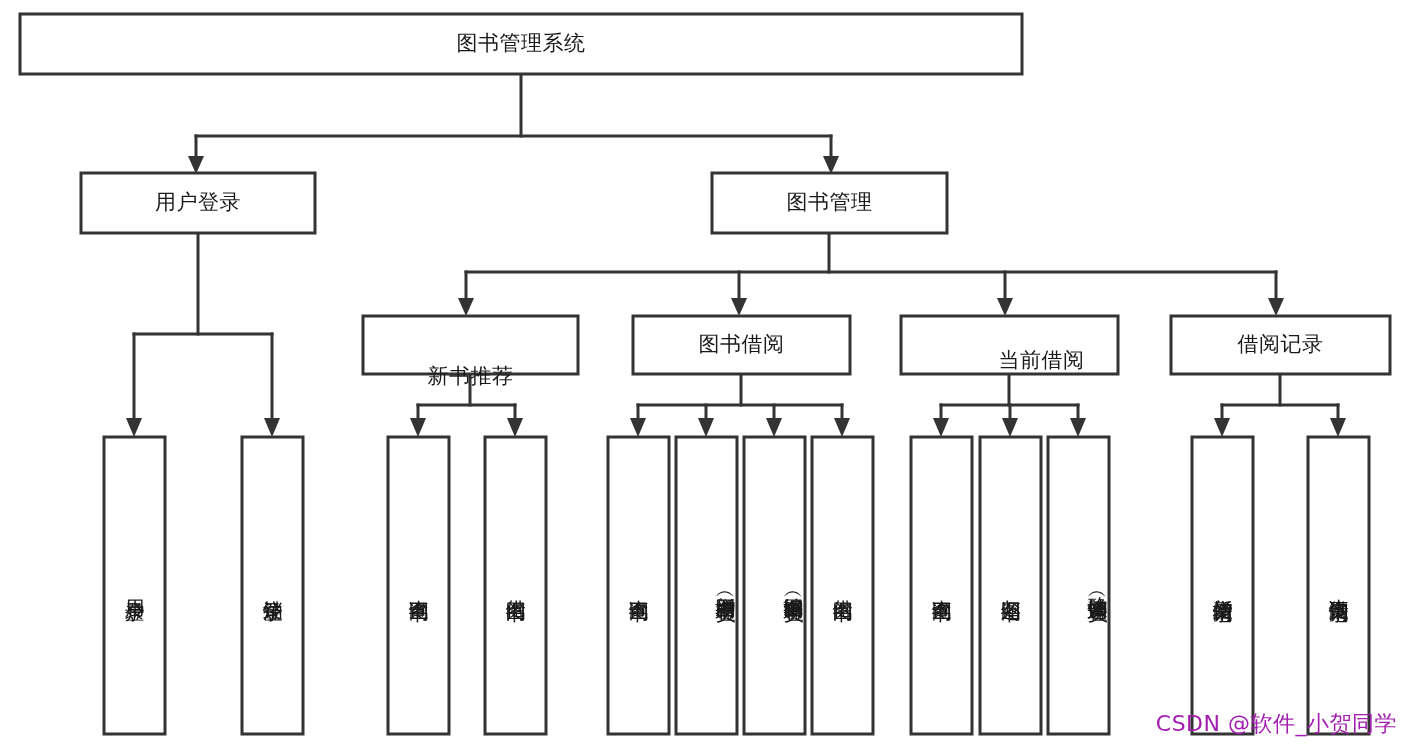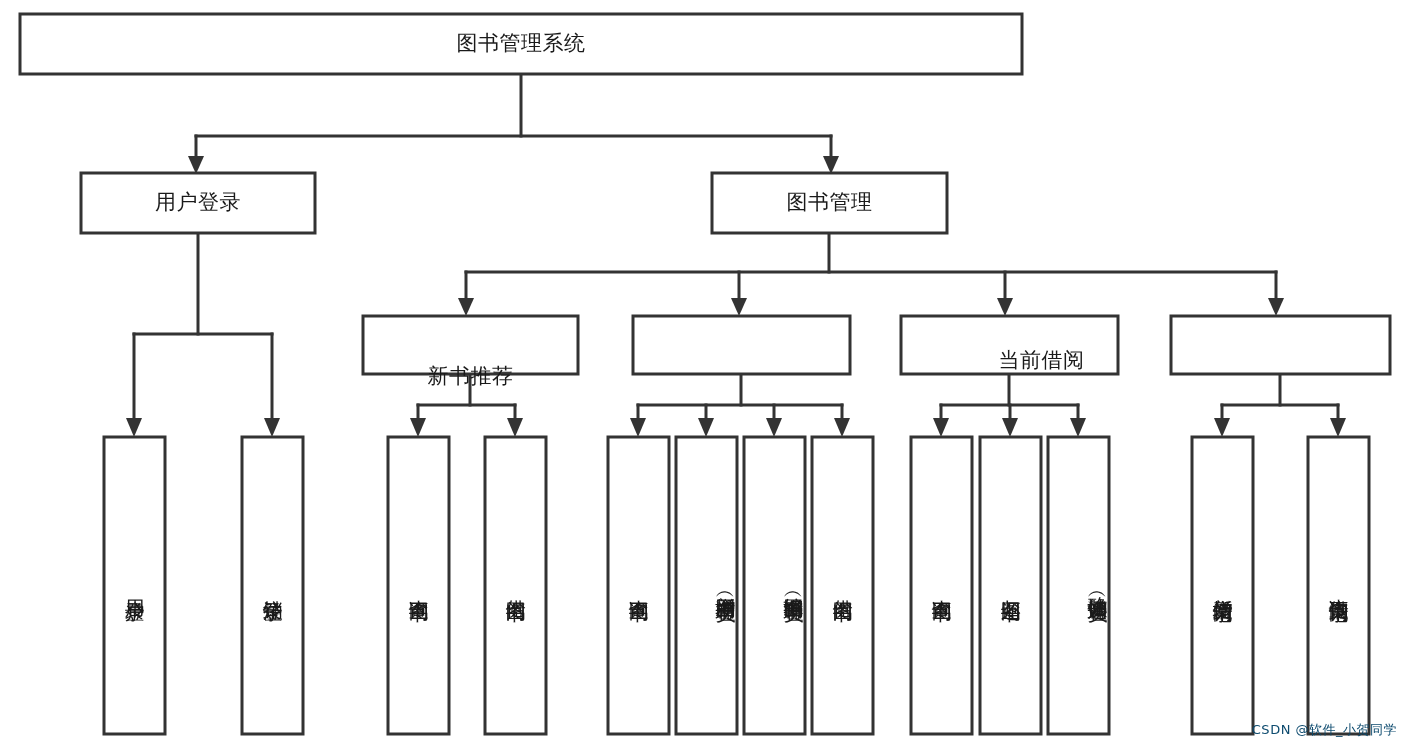--- a/index.html
+++ b/index.html
@@ -66,22 +66,22 @@
     letter-spacing: 1px;
     writing-mode: vertical-rl;
     text-orientation: upright;
     pointer-events: none;
     overflow: hidden;
   }
   .watermark {
     position: absolute;
     right: 8px;
     bottom: 8px;
-    color: #0c4a6e;
-    font-size: 13px;
+    color: #a21caf;
+    font-size: 22px;
     letter-spacing: 0.5px;
     white-space: nowrap;
     z-index: 5;
     margin-left: 20px;
   }
 </style>
 </head>
 <body>
 
 <div id="diagram-root">
@@ -180,21 +180,23 @@
       <rect class="node-box" x="1308" y="437" width="61" height="297"></rect>
     </g>
   </svg>
 
   <div class="node-label-h" style="left:20px; top:14px; width:1002px; height:60px;">图书管理系统</div>
 
   <div class="node-label-h" style="left:81px; top:173px; width:234px; height:60px;">用户登录</div>
   <div class="node-label-h" style="left:712px; top:173px; width:235px; height:60px;border-radius:11px;">图书管理</div>
 
   <div class="node-label-h" style="left:363px; top:316px; width:215px; height:58px;margin-top:32px;">新书推荐</div>
+  <div class="node-label-h" style="left:633px; top:316px; width:217px; height:58px;">图书借阅</div>
   <div class="node-label-h" style="left:901px; top:332px; width:217px; height:58px;margin-left:32px;">当前借阅</div>
+  <div class="node-label-h" style="left:1171px; top:316px; width:219px; height:58px;">借阅记录</div>
 
   <div class="node-label-v" style="left:104px; top:437px; width:61px; height:297px;">用户登录</div>
   <div class="node-label-v" style="left:242px; top:437px; width:61px; height:297px;">注销登录</div>
 
   <div class="node-label-v" style="left:388px; top:437px; width:61px; height:297px;">查询图书</div>
   <div class="node-label-v" style="left:485px; top:437px; width:61px; height:297px;">借阅图书</div>
 
   <div class="node-label-v" style="left:608px; top:437px; width:61px; height:297px;">查询图书</div>
   <div class="node-label-v" style="left:676px; top:437px; width:61px; height:297px; align-items:flex-start;">新增图书（管理员）</div>
   <div class="node-label-v" style="left:744px; top:437px; width:61px; height:297px; align-items:flex-start;">编辑图书（管理员）</div>

